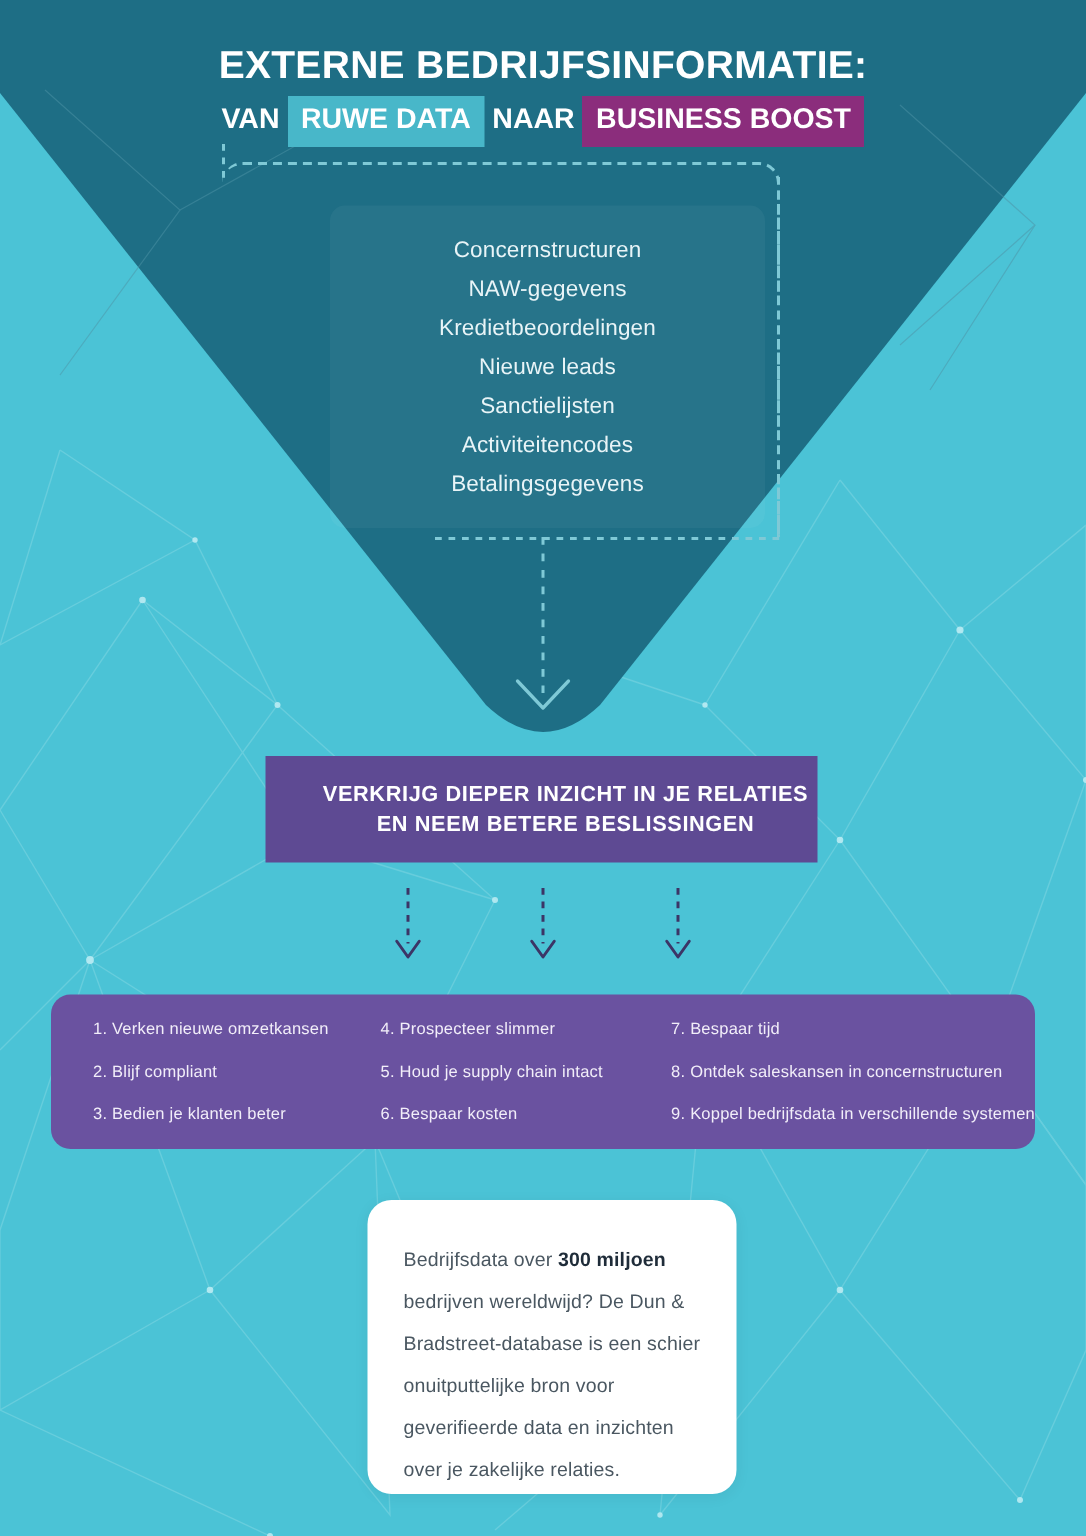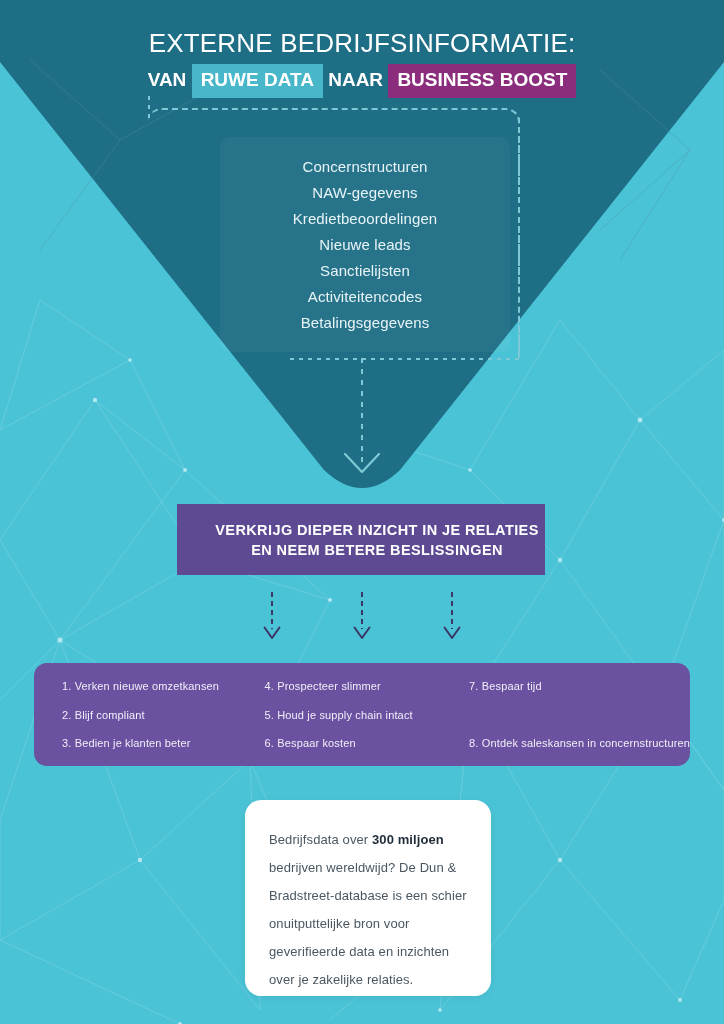--- a/index.html
+++ b/index.html
@@ -18,21 +18,21 @@
 
   
   .chevron { position:absolute; top:0; left:0; width:724px; height:500px; }
 
   
   .title-wrap {
     position:absolute; top:28px; left:0; width:724px;
     text-align:center; z-index:6;
   }
   .title-line1 {
-    font-size:26px; font-weight:normal; color:#ffffff;
+    font-size:26px; font-weight:bold; color:#ffffff;
     letter-spacing:.2px; line-height:30px;
     white-space:nowrap;
   }
   .title-line2 {
     margin-top:6px; font-size:19px; font-weight:bold; color:#ffffff;
     line-height:32px; white-space:nowrap;
   }
   .hl { padding:3px 9px 5px 9px; display:inline-block; line-height:26px; }
   .hl-cyan { background:#48B7C9; }
   .hl-magenta { background:#8B2D7C; }
@@ -265,20 +265,21 @@
       <div class="bitem">3. Bedien je klanten beter</div>
     </div>
     <div class="bcol c2">
       <div class="bitem">4. Prospecteer slimmer</div>
       <div class="bitem">5. Houd je supply chain intact</div>
       <div class="bitem">6. Bespaar kosten</div>
     </div>
     <div class="bcol c3">
       <div class="bitem">7. Bespaar tijd</div>
       <div class="bitem">8. Ontdek saleskansen in concernstructuren</div>
+      <div class="bitem">9. Koppel bedrijfsdata in verschillende systemen</div>
     </div>
   </div>
 
   <div class="card">
     <div class="card-txt">
       <span>Bedrijfsdata over </span><b>300 miljoen</b><span> bedrijven wereldwijd? De Dun &amp; Bradstreet-database is een schier onuitputtelijke bron voor geverifieerde data en inzichten over je zakelijke relaties.</span>
     </div>
   </div>
 
 </div>

